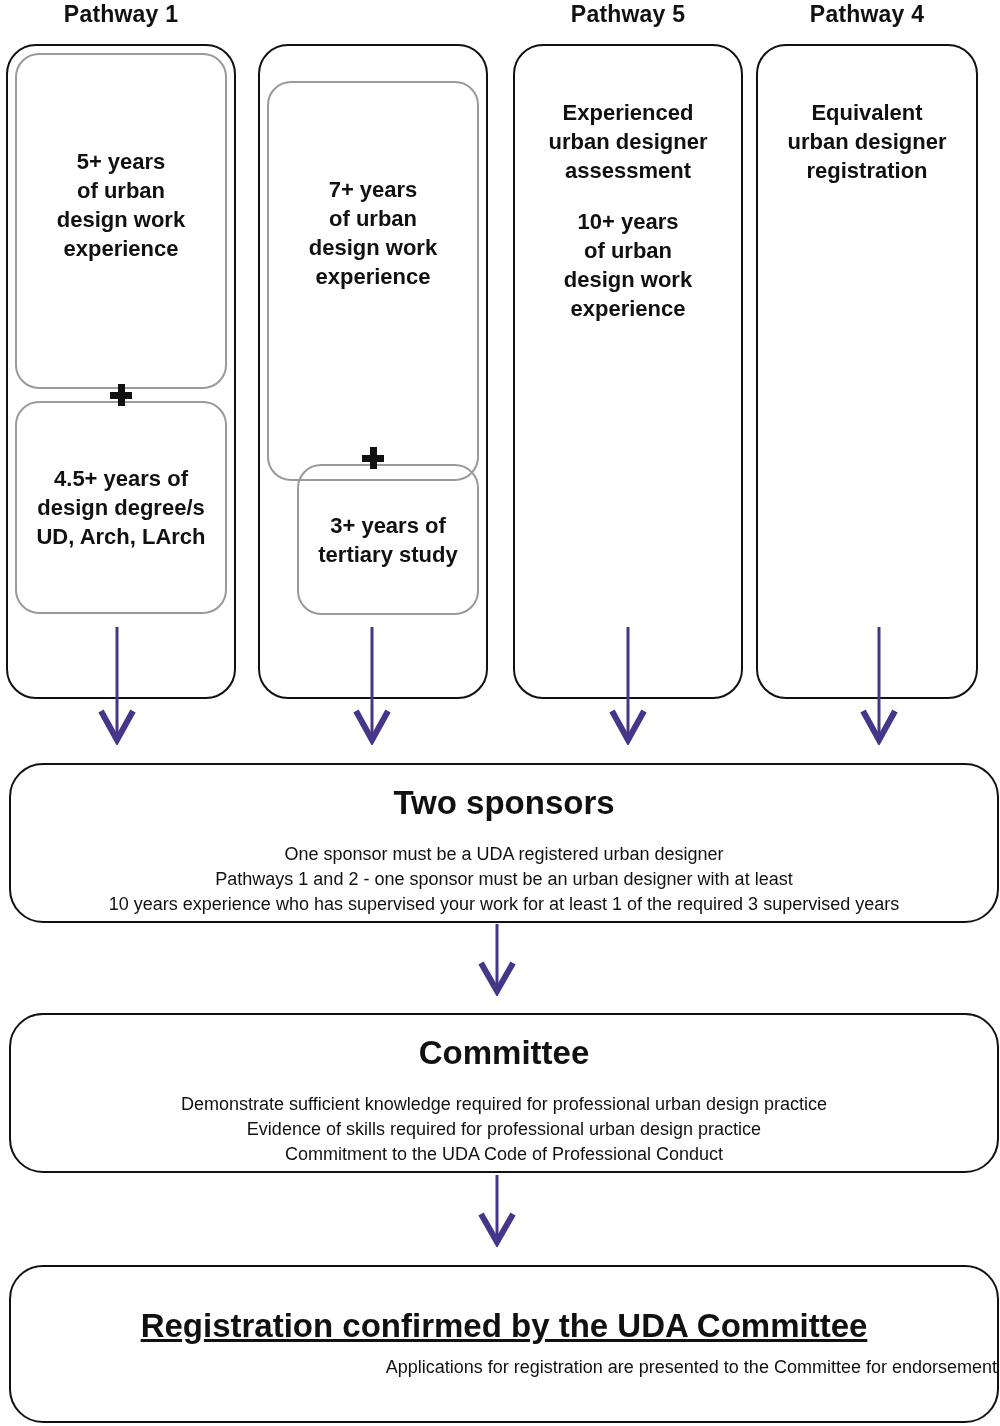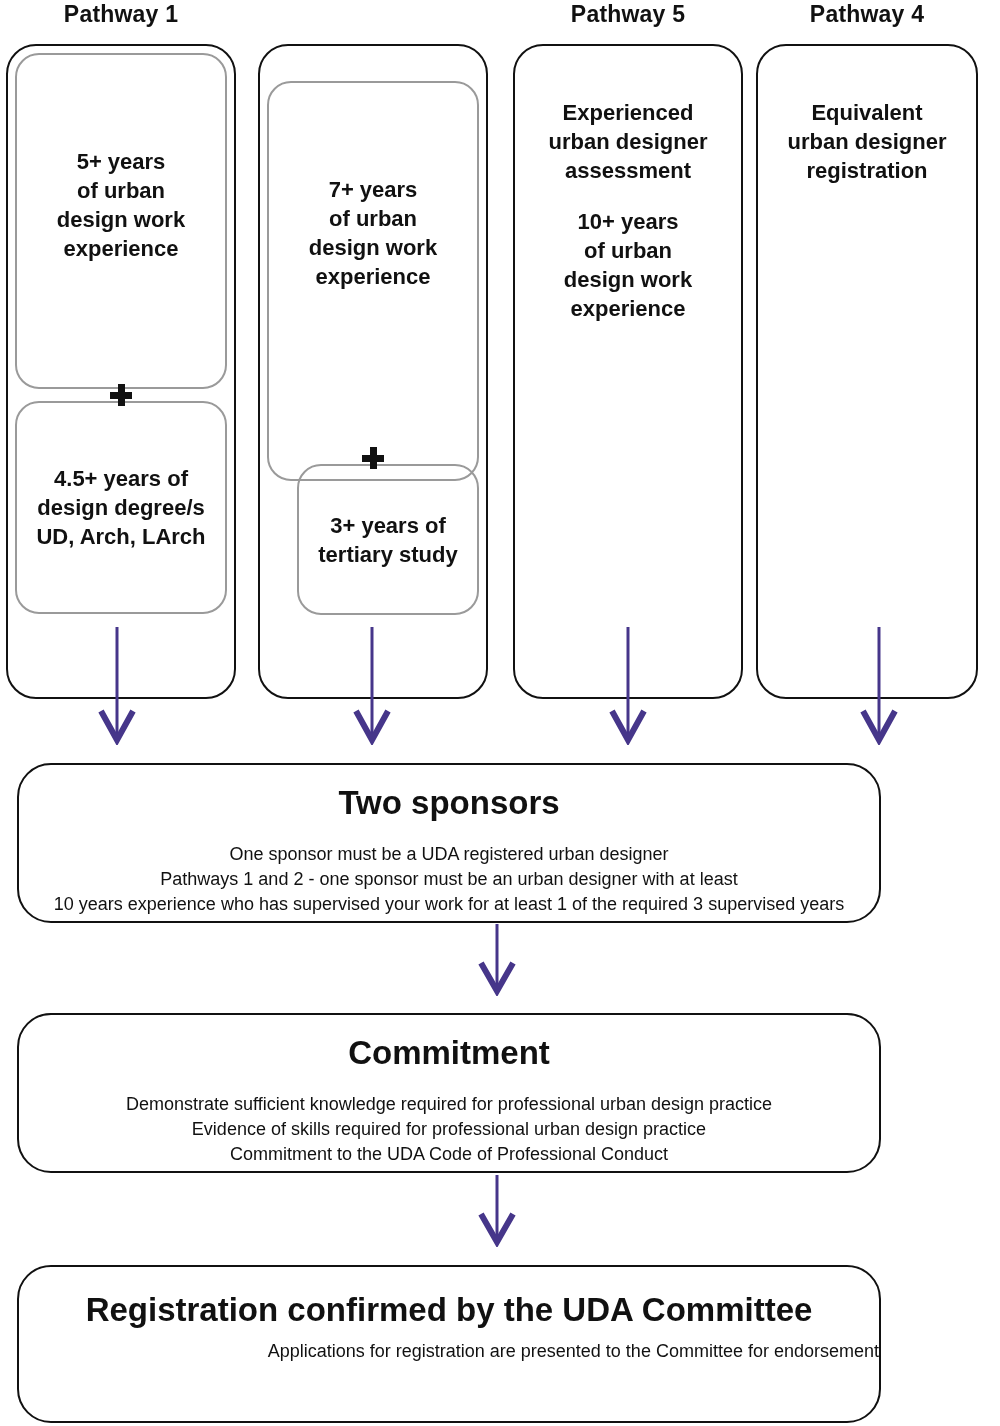--- a/index.html
+++ b/index.html
@@ -70,30 +70,30 @@
   .arrow line, .arrow polyline { stroke:var(--arrow,#46368a); fill:none; }
   .arrow line { stroke-width:3; }
   .arrow polyline { stroke-width:6; stroke-linejoin:miter; }
   .path-arrow { top:627px; }
   .a1 { left:97px; } .a2 { left:352px; } .a3 { left:608px; } .a4 { left:859px; }
   .mid1 { left:477px; top:924px; }
   .mid2 { left:477px; top:1175px; }
 
   
   .wide {
-    position:absolute; left:17px; width:864px; background:#fff;
+    position:absolute; left:9px; width:990px; background:#fff;
     border:2.5px solid var(--box_border,#111); border-radius:34px;
     text-align:center;
   }
   .sponsors     { top:763px;  height:160px; }
   .interview    { top:1013px; height:160px; }
   .registration { top:1265px; height:158px; }
   .wide-title { font-size:33px; font-weight:700; margin-top:19px; }
   .wide-body  { font-size:18px; line-height:25px; margin-top:20px; }
-  .registration .wide-title { margin-top:24px; }
+  .registration .wide-title { margin-top:40px;text-decoration:underline; }
   .registration .wide-body  { margin-top:10px;text-align:right; }
 </style>
 </head>
 <body>
 
 <div class="canvas">
 
   <div class="pathway-header col1">Pathway 1</div>
   <div class="pathway-header col3">Pathway 5</div>
   <div class="pathway-header col4">Pathway 4</div>
@@ -156,21 +156,21 @@
     <div class="wide-title">Two sponsors</div>
     <div class="wide-body">One sponsor must be a UDA registered urban designer<br>Pathways 1 and 2 - one sponsor must be an urban designer with at least<br>10 years experience who has supervised your work for at least 1 of the required 3 supervised years</div>
   </div>
 
   <svg class="arrow mid1" width="40" height="72" viewBox="0 0 40 72">
     <line x1="20" y1="0" x2="20" y2="66"></line>
       <polyline points="4,39 20,67 36,39"></polyline>
   </svg>
 
   <div class="wide interview">
-    <div class="wide-title">Commitment</div>
+    <div class="wide-title">Committee</div>
     <div class="wide-body">Demonstrate sufficient knowledge required for professional urban design practice<br>Evidence of skills required for professional urban design practice<br>Commitment to the UDA Code of Professional Conduct</div>
   </div>
 
   <svg class="arrow mid2" width="40" height="72" viewBox="0 0 40 72">
     <line x1="20" y1="0" x2="20" y2="66"></line>
       <polyline points="4,39 20,67 36,39"></polyline>
   </svg>
 
   <div class="wide registration">
     <div class="wide-title">Registration confirmed by the UDA Committee</div>

